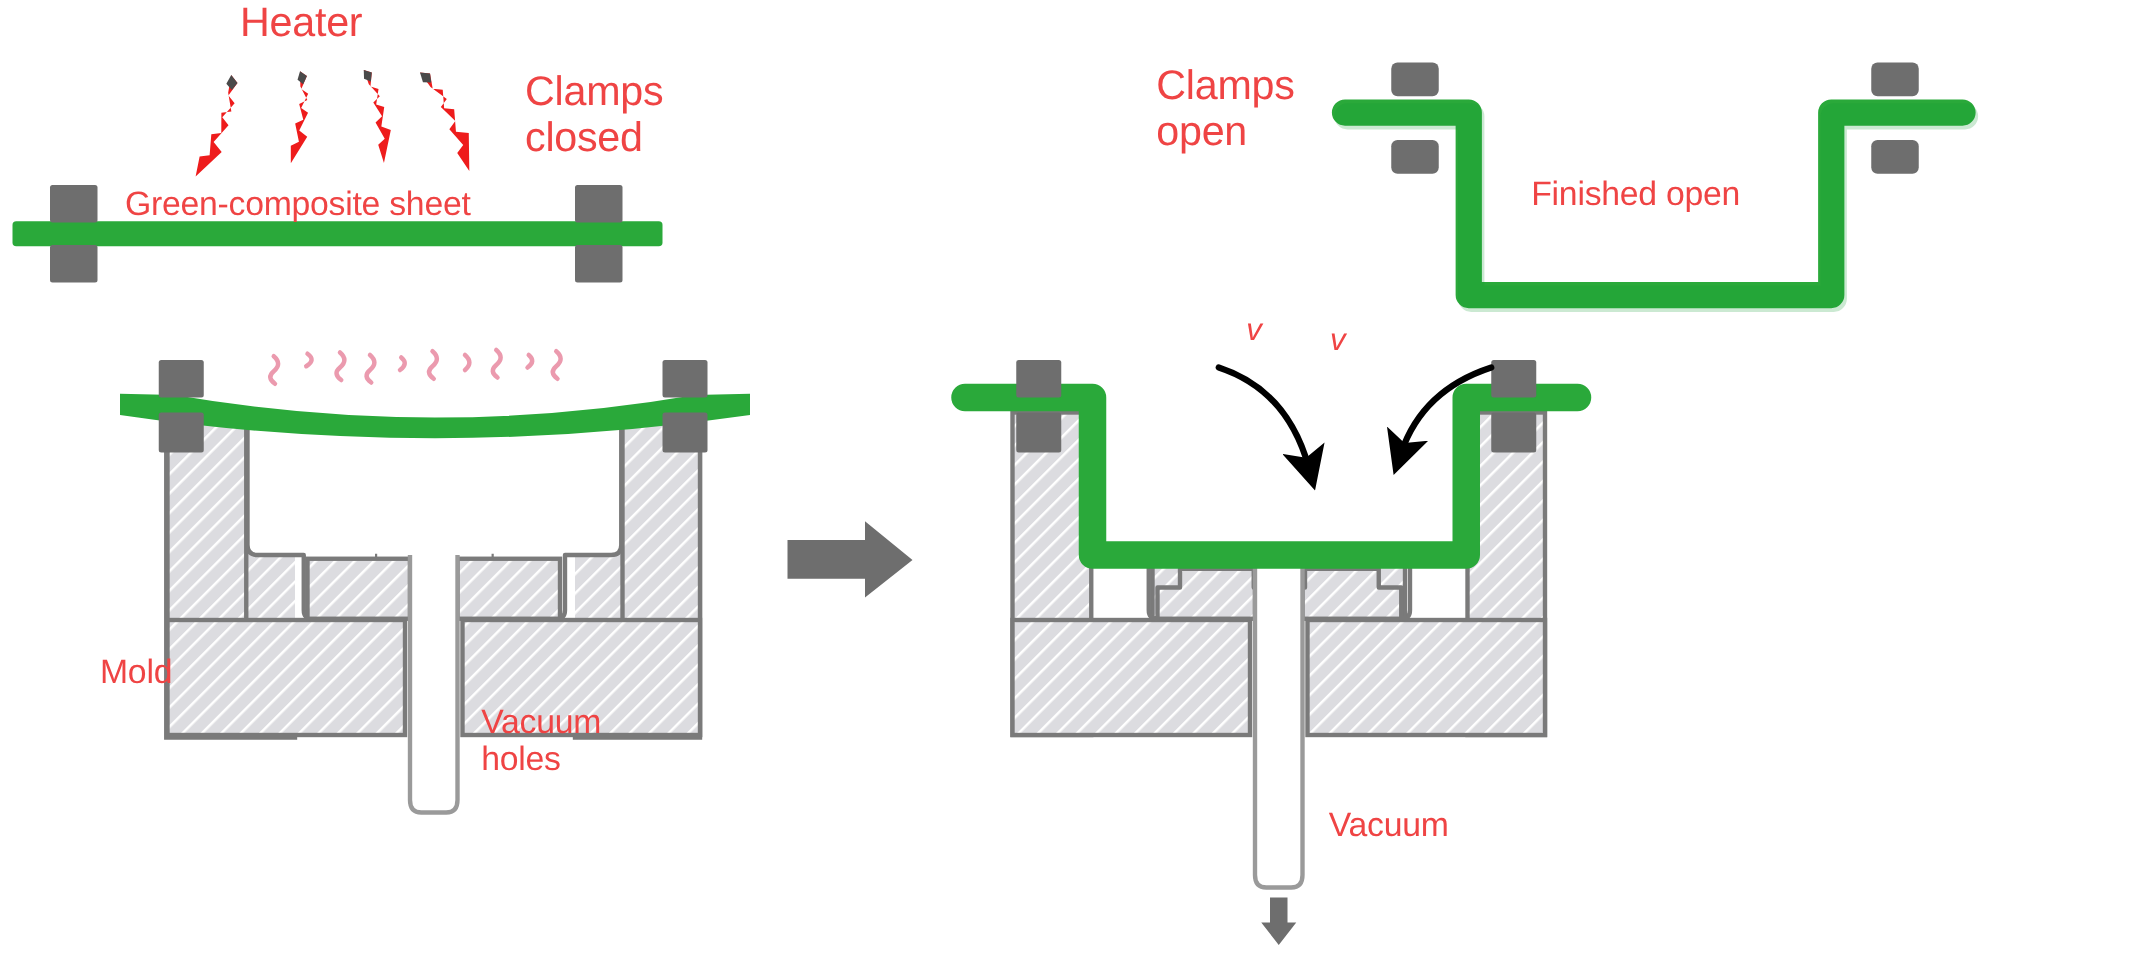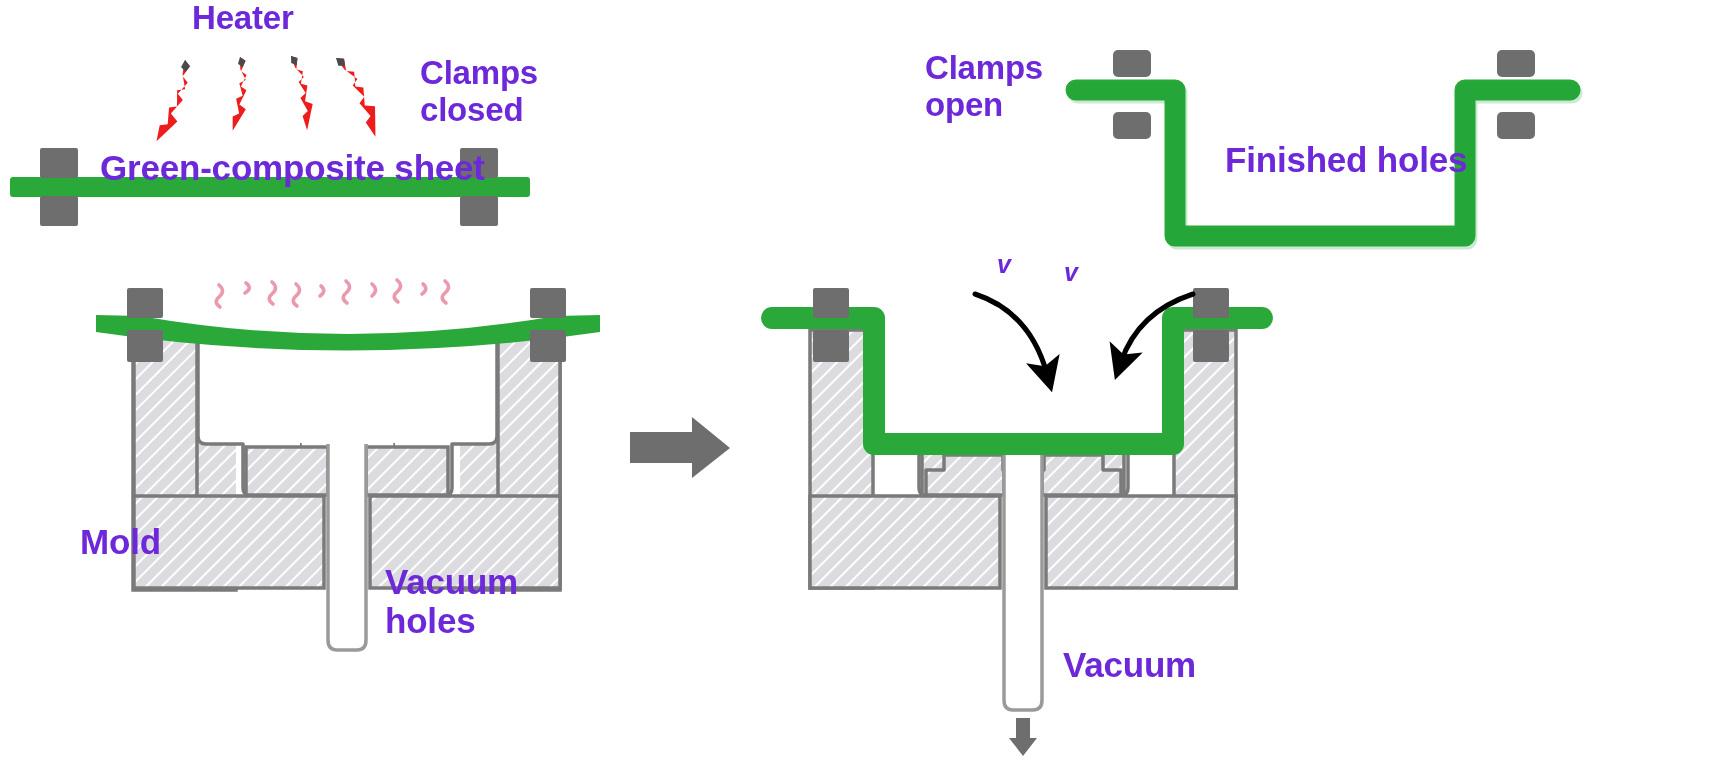--- a/index.html
+++ b/index.html
@@ -1,21 +1,21 @@
 <!DOCTYPE html>
 <html><head>
 <meta charset="utf-8">
 <style>
   html,body{margin:0;padding:0;background:#ffffff;}
   body{width:1725px;height:764px;font-family:"Liberation Sans",sans-serif;overflow:hidden;}
   #stage{position:relative;width:1725px;height:764px;background:#fff;}
   svg#diagram{position:absolute;left:0;top:0;width:1725px;height:764px;}
-  .lbl{position:absolute;font-weight:bold;color:#6d28d9;line-height:1.12;letter-spacing:-0.2px;white-space:pre;}
+  .lbl{position:absolute;font-weight:normal;color:#ef4444;line-height:1.12;letter-spacing:-0.2px;white-space:pre;}
   .lbl.big{font-size:33px;}
-  .lbl.med{font-size:35px;}
+  .lbl.med{font-size:27px;}
 </style>
 </head>
 <body>
 
 <div id="stage">
 
   <svg id="diagram" viewBox="0 0 1725 764">
     <defs>
       <pattern id="hatch" width="11" height="11" patternTransform="rotate(45)" patternUnits="userSpaceOnUse">
         <rect width="11" height="11" fill="#dcdce0"></rect>
@@ -179,21 +179,21 @@
   <div class="lbl med" style="left:100px;top:148px;">Green-composite sheet</div>
 
   <div class="lbl med" style="left:80px;top:522px;">Mold</div>
 
   <div class="lbl med" style="left:385px;top:562px;">Vacuum
 holes</div>
 
   <div class="lbl big" style="left:925px;top:50px;">Clamps
 open</div>
 
-  <div class="lbl med" style="left:1225px;top:140px;">Finished holes</div>
+  <div class="lbl med" style="left:1225px;top:140px;">Finished open</div>
 
   <div class="lbl med" style="left:1063px;top:645px;">Vacuum</div>
 
   <div class="lbl" style="left:997px;top:250px;font-size:25px;font-style:italic;">v</div>
 
   <div class="lbl" style="left:1064px;top:258px;font-size:25px;font-style:italic;">v</div>
 
 </div>
 
 </body></html>

